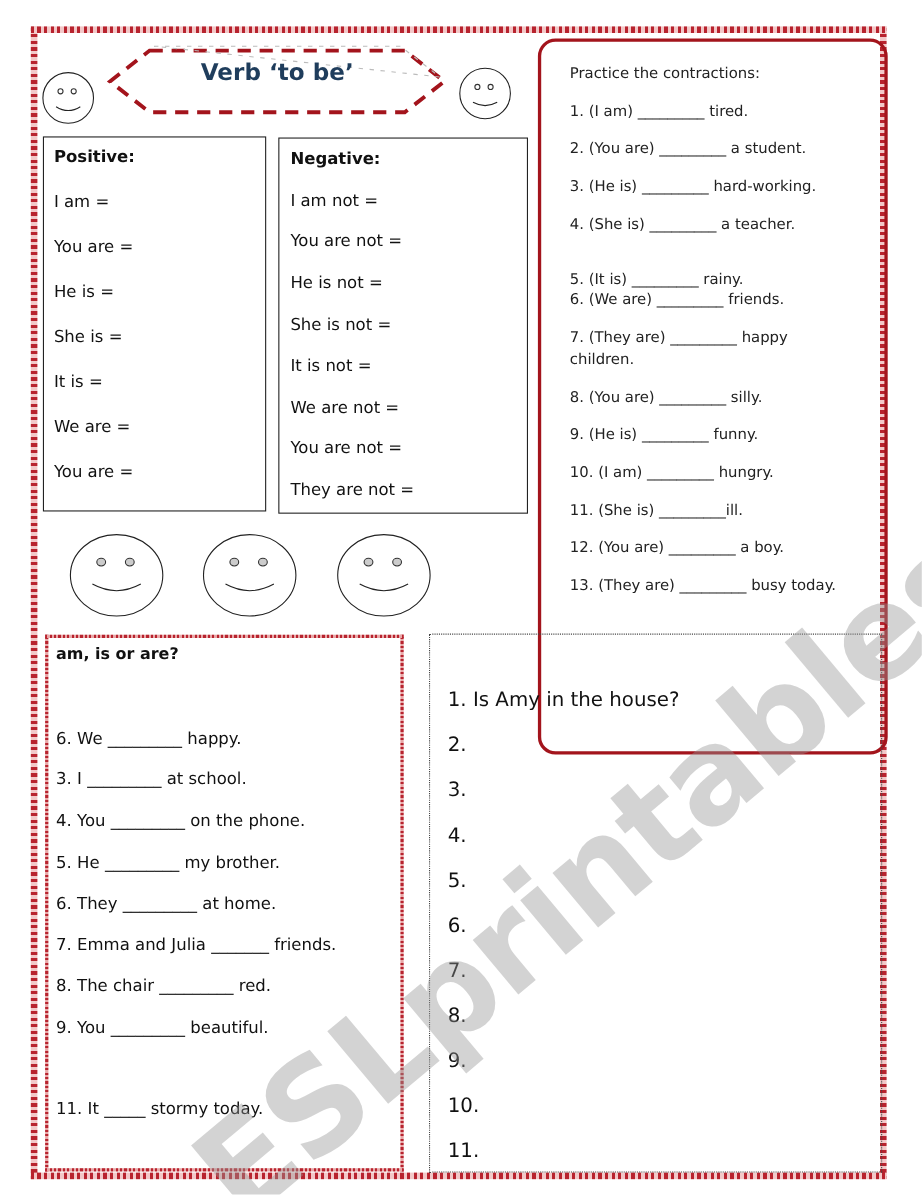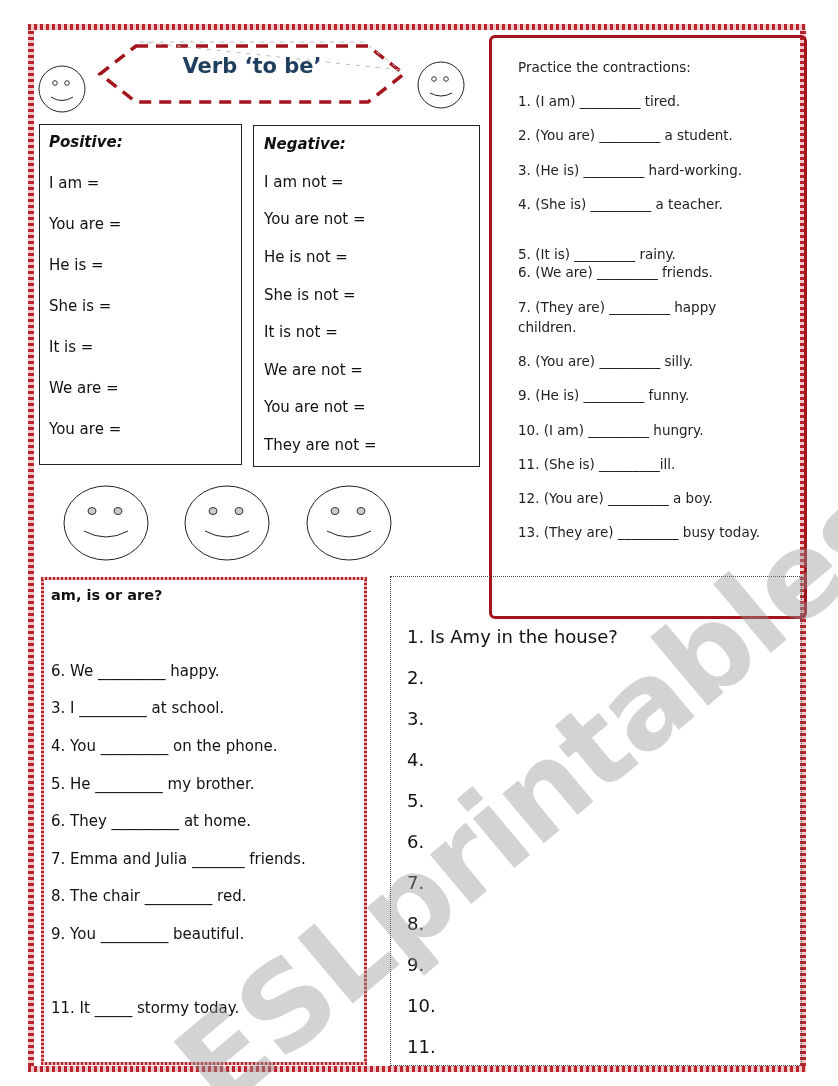--- a/index.html
+++ b/index.html
@@ -11,23 +11,23 @@
                    repeating-linear-gradient(90deg,#b8232e 0 3px,#f2c8c8 3px 6px) top/100% 6px no-repeat,
                    repeating-linear-gradient(90deg,#b8232e 0 3px,#f2c8c8 3px 6px) bottom/100% 6px no-repeat,
                    repeating-linear-gradient(0deg,#b8232e 0 3px,#f2c8c8 3px 6px) left/6px 100% no-repeat,
                    repeating-linear-gradient(0deg,#b8232e 0 3px,#f2c8c8 3px 6px) right/6px 100% no-repeat;
                  box-sizing:border-box; }
   .abs { position:absolute; }
   .title-shape { left:96px; top:40px; width:312px; height:68px; }
   .title-text { left:96px; top:54px; width:312px; text-align:center; font-size:21px; font-weight:bold; color:#1f3d5c; }
   .smiley svg { display:block; }
   .box { position:absolute; border:1.5px solid #222; box-sizing:border-box; background:#fff; }
-  .box .head { font-weight:bold; font-size:15px;font-style:italic; }
+  .box .head { font-weight:bold; font-size:15px; }
   .line { font-size:15px; white-space:nowrap; }
-  .contractions { left:489px; top:35px; width:318px; height:584px; border:3px solid #a3141c; border-radius:6px; box-sizing:border-box; }
+  .contractions { left:489px; top:35px; width:318px; height:651px; border:3px solid #a3141c; border-radius:16px; box-sizing:border-box; }
   .contractions .line { font-size:13.5px; color:#222; position:absolute; left:26px; }
   .fill { left:38px; top:574px; width:332px; height:494px; box-sizing:border-box;
           border:3px solid transparent;
           background:
             repeating-linear-gradient(90deg,#b8232e 0 2px,#e8a8a8 2px 4px) top/100% 3px no-repeat,
             repeating-linear-gradient(90deg,#b8232e 0 2px,#e8a8a8 2px 4px) bottom/100% 3px no-repeat,
             repeating-linear-gradient(0deg,#b8232e 0 2px,#e8a8a8 2px 4px) left/3px 100% no-repeat,
             repeating-linear-gradient(0deg,#b8232e 0 2px,#e8a8a8 2px 4px) right/3px 100% no-repeat; }
   .fill .line { position:absolute; left:10px; font-size:15px; color:#111; }
   .fill .head { position:absolute; left:10px; top:10px; font-size:14.5px; font-weight:bold; }

